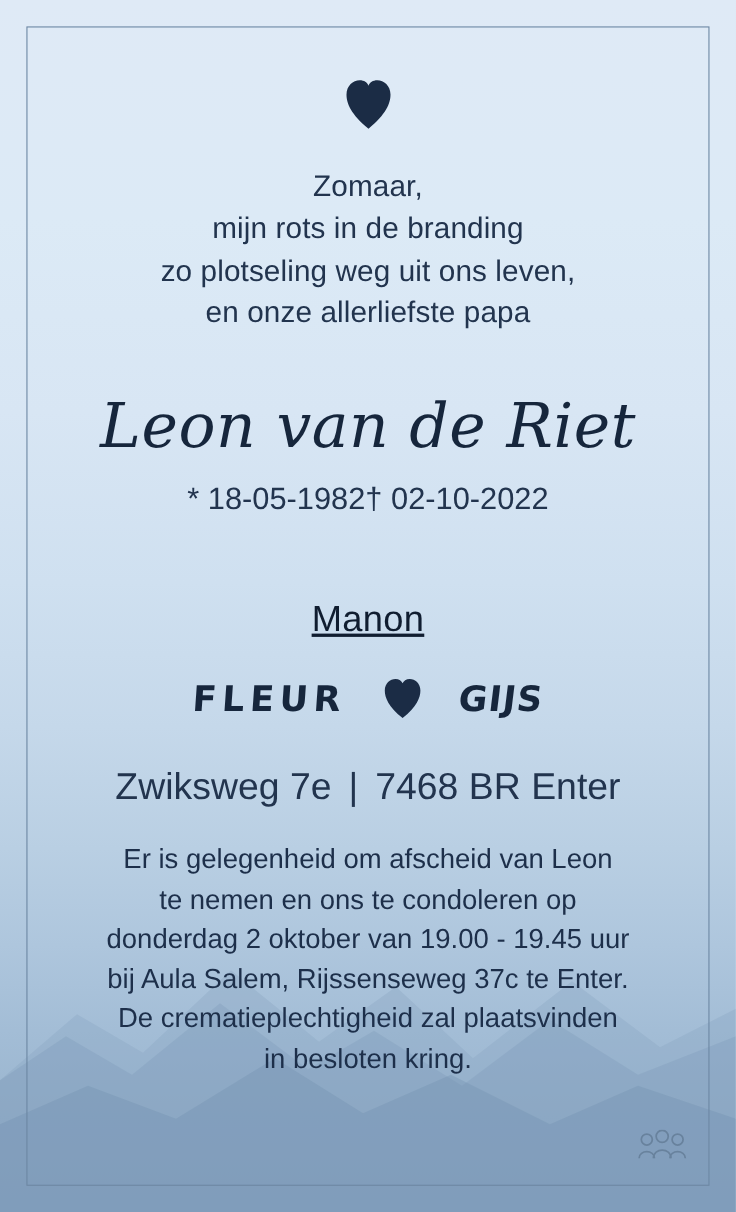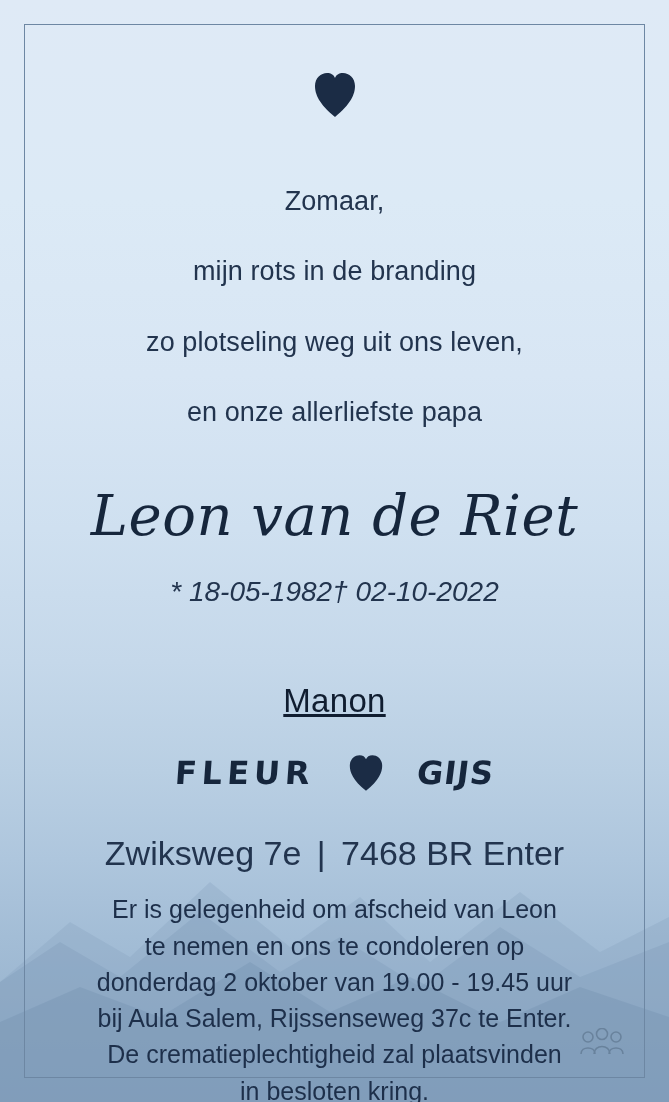--- a/index.html
+++ b/index.html
@@ -88,41 +88,40 @@
     margin-bottom: 32px;
     line-height: 0;
   }
 
   .poem {
     font-size: 27px;
     line-height: 1.42;
     color: #22344e;
     letter-spacing: 0.1px;
   }
-  .poem div { white-space: nowrap; margin-top: 32px; }
+  .poem div { white-space: nowrap; }
 
   .name {
     margin-top: 52px;
     font-family: "DejaVu Serif", serif;
     font-style: italic;
     font-weight: normal;
     font-size: 56px;
     letter-spacing: 0.5px;
     color: #16263c;
     white-space: nowrap;
   }
 
   .dates {
-    margin-top: 28px;
+    margin-top: 18px;
     font-size: 28px;
     color: #22344e;
     display: flex;
     justify-content: center;
     white-space: nowrap;
-    font-style: italic;
   }
 
   .partner {
     margin-top: 74px;
     font-size: 33px;
     color: #101d30;
     letter-spacing: 0.3px;
     text-decoration: underline;
   }
 
@@ -146,21 +145,21 @@
 
   .address {
     margin-top: 42px;
     font-size: 34px;
     color: #22344e;
     white-space: nowrap;
   }
   .address .sep { padding: 0 6px; }
 
   .info {
-    margin-top: 18px;
+    margin-top: 28px;
     font-size: 25px;
     line-height: 1.45;
     color: #1d2f4a;
   }
   .info div { white-space: nowrap; }
 
   .footer-logo {
     position: absolute;
     right: 44px;
     bottom: 38px;

